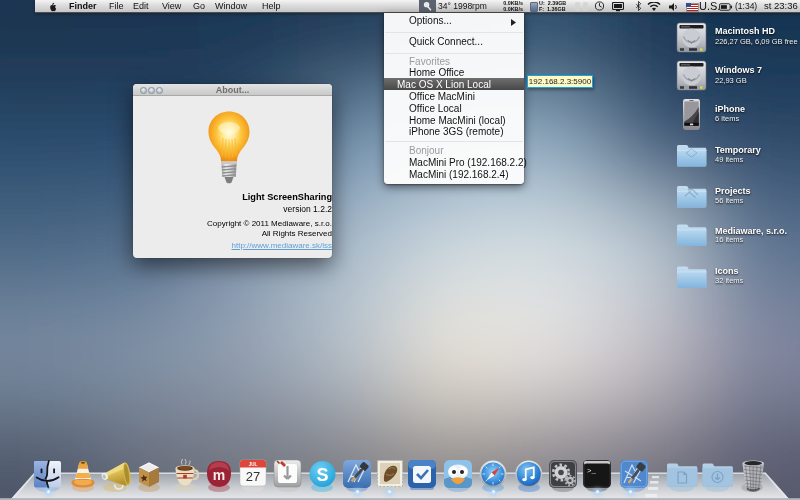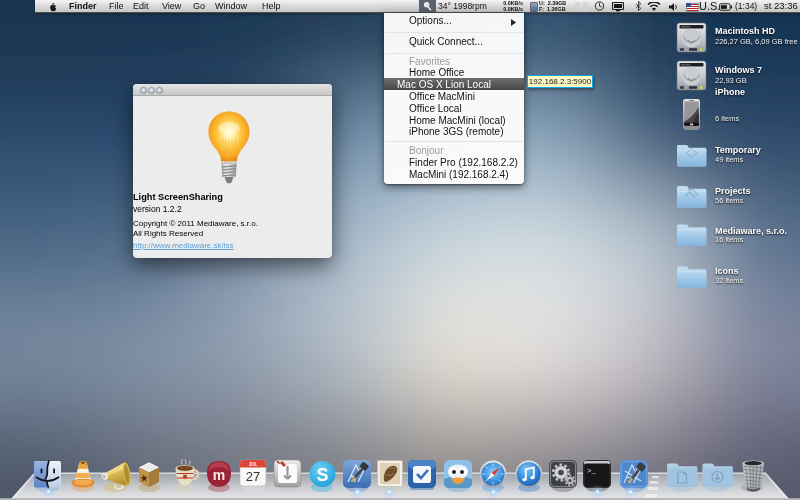--- a/index.html
+++ b/index.html
@@ -30,21 +30,21 @@
   border-radius:4px;background:#ececec;
   box-shadow:0 8px 22px rgba(0,0,0,0.55), 0 0 1px rgba(0,0,0,0.6);}
 #titlebar{position:absolute;left:0;top:0;width:199px;height:11px;
   border-radius:4px 4px 0 0;
   background:linear-gradient(180deg,#e3e3e3,#c9c9c9);
   border-bottom:1px solid #a8a8a8;}
 .tl{position:absolute;top:3.2px;width:4.6px;height:4.6px;border-radius:50%;
   background:radial-gradient(circle at 45% 35%,#eef2f5,#bac5cd 60%,#92a2ae);border:0.5px solid #8a96a0;}
 #wtitle{position:absolute;top:1px;left:0;width:199px;text-align:center;
   font-size:9px;font-weight:bold;color:#6f6f6f;}
-.wtext{position:absolute;left:0;width:199px;text-align:left;color:#000;}
+.wtext{position:absolute;left:0;width:199px;text-align:right;color:#000;}
 
 .dlabel{position:absolute;color:#fff;font-size:9px;font-weight:bold;
   text-shadow:0 1px 2px rgba(0,0,0,0.9);white-space:nowrap;}
 .dsub{position:absolute;color:#f0f0f0;font-size:7.5px;font-weight:normal;
   text-shadow:0 1px 2px rgba(0,0,0,0.9);white-space:nowrap;}
 .ind{position:absolute;top:490px;width:5px;height:4px;border-radius:50%;
   background:radial-gradient(circle at 50% 40%, #ffffff 0%, #c8e8ff 45%, rgba(140,195,245,0.3) 75%, rgba(140,195,245,0) 100%);
   box-shadow:0 0 4px 1.5px rgba(165,210,255,0.85);}
 </style>
 </head>
@@ -480,20 +480,21 @@
   <svg class="mitem" style="left:775px;top:1px" width="10" height="10" viewBox="0 0 20 20">
     <circle cx="8.5" cy="8.5" r="6" fill="none" stroke="#1a1a1a" stroke-width="2"></circle>
     <path d="M13,13 L18,18" stroke="#1a1a1a" stroke-width="2.6" stroke-linecap="round"></path>
   </svg>
 </div>
 <div id="win">
   <div id="titlebar">
     <div class="tl" style="left:7px"></div>
     <div class="tl" style="left:15px"></div>
     <div class="tl" style="left:23px"></div>
+    <div id="wtitle">About...</div>
   </div>
   <svg style="position:absolute;left:73px;top:27px" width="46" height="77" viewBox="0 0 46 77">
     <defs>
       <radialGradient id="bulbg" cx="0.5" cy="0.44" r="0.62">
         <stop offset="0" stop-color="#fffbe2"></stop>
         <stop offset="0.22" stop-color="#ffeea0"></stop>
         <stop offset="0.5" stop-color="#fcc33a"></stop>
         <stop offset="0.78" stop-color="#f49d1c"></stop>
         <stop offset="1" stop-color="#df7e10"></stop>
       </radialGradient>
@@ -531,21 +532,21 @@
   <div class="mi" style="top:54px">Home Office</div>
   <div id="hl">
       <span style="position:absolute;left:13px;top:1px">Mac OS X Lion Local</span>
     </div>
   <div class="mi" style="top:78px">Office MacMini</div>
   <div class="mi" style="top:89.5px">Office Local</div>
   <div class="mi" style="top:101.5px">Home MacMini (local)</div>
   <div class="mi" style="top:113px">iPhone 3GS (remote)</div>
   <div class="sep" style="top:128px"></div>
   <div class="mi gray" style="top:131.5px">Bonjour</div>
-  <div class="mi" style="top:144px">Finder Pro (192.168.2.2)</div>
+  <div class="mi" style="top:144px">MacMini Pro (192.168.2.2)</div>
   <div class="mi" style="top:155.5px">MacMini (192.168.2.4)</div>
 </div>
 <div id="tooltip">192.168.2.3:5900</div>
 
 <svg style="position:absolute;left:676px;top:22px" width="32" height="270" viewBox="0 0 32 270">
   <defs>
     <linearGradient id="hddb" x1="0" y1="0" x2="0" y2="1">
       <stop offset="0" stop-color="#e8eaec"></stop>
         <stop offset="0.55" stop-color="#c3c7cc"></stop>
       <stop offset="0.85" stop-color="#a7abb1"></stop>
@@ -600,21 +601,21 @@
   <use href="#folder" x="0" y="242.5"></use>
   <g opacity="0.4" stroke="#53809f" fill="none">
     <path d="M10,131 l5.5,-4 l5.5,4 l-5.5,4 Z" stroke-width="1"></path>
     <path d="M9,174 l6,-5 M12,168 q3,-2 6,1 l4,4 M12.5,169.5 l7,6" stroke-width="1.4"></path>
   </g>
 </svg>
 <div class="dlabel" style="left:715px;top:26px">Macintosh HD</div>
 <div class="dsub" style="left:715px;top:36.5px">226,27 GB, 6,09 GB free</div>
 <div class="dlabel" style="left:715px;top:65px">Windows 7</div>
 <div class="dsub" style="left:715px;top:75.5px">22,93 GB</div>
-<div class="dlabel" style="left:715px;top:87px">iPhone</div>
+<div class="dlabel" style="left:715px;top:104px">iPhone</div>
 <div class="dsub" style="left:715px;top:113.5px">6 items</div>
 <div class="dlabel" style="left:715px;top:145px">Temporary</div>
 <div class="dsub" style="left:715px;top:154.5px">49 items</div>
 <div class="dlabel" style="left:715px;top:186px">Projects</div>
 <div class="dsub" style="left:715px;top:195.5px">56 items</div>
 <div class="dlabel" style="left:715px;top:225.5px">Mediaware, s.r.o.</div>
 <div class="dsub" style="left:715px;top:235px">16 items</div>
 <div class="dlabel" style="left:715px;top:266px">Icons</div>
 <div class="dsub" style="left:715px;top:275.5px">32 items</div>
 

